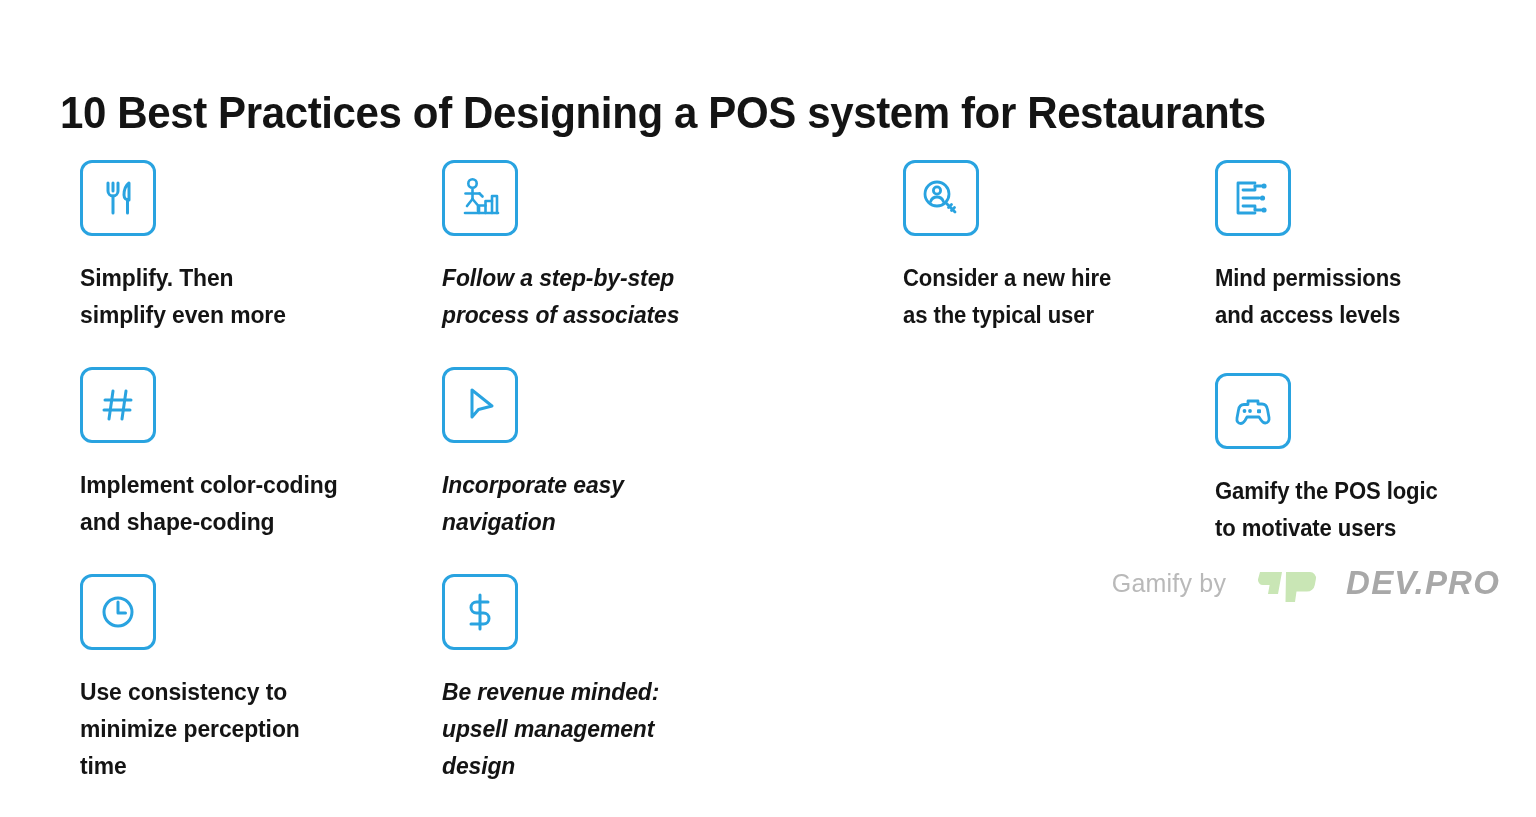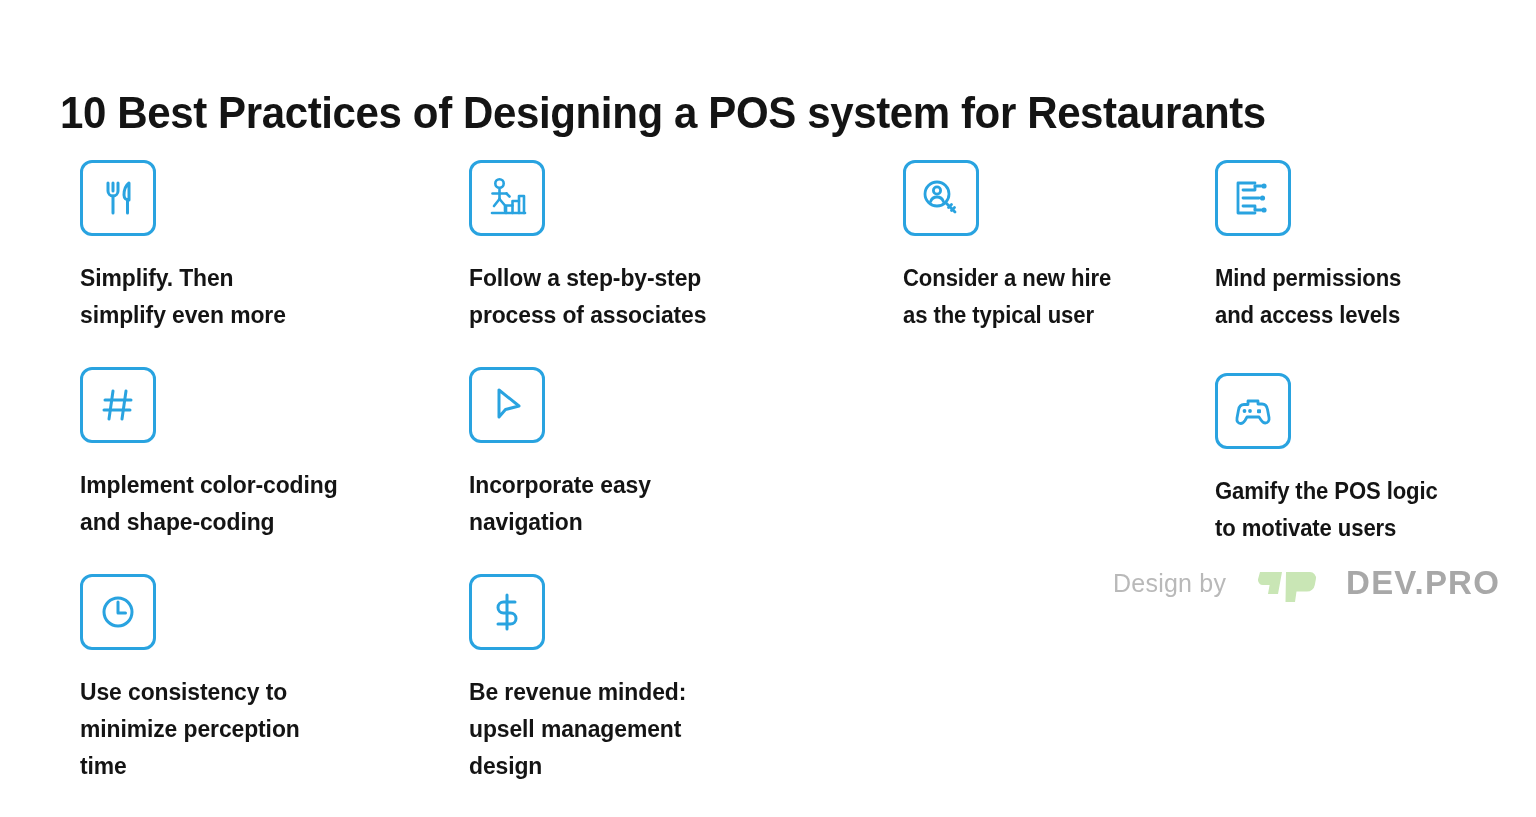--- a/index.html
+++ b/index.html
@@ -51,21 +51,21 @@
     height: 207px;
     margin-left: 20px;
   }
 
   .card {
     position: absolute;
     width: 345px;
   }
 
   .card.col0 { left: 60px; }
-  .card.col1 { left: 449px; }
+  .card.col1 { left: 422px; font-style: italic; }
   .card.col2 { left: 883px; }
   .card.col3 { left: 1195px; }
 
   .card.nudge { margin-top: 6px; }
 
   .icon-box {
     width: 76px;
     height: 76px;
     border: 3px solid #29A3E0;
     border-radius: 12px;
@@ -128,20 +128,21 @@
     gap: 16px;
   }
 
   #logo-mark {
     display: block;
   }
 
   #logo-wordmark {
     font-size: 33px;
     font-weight: 700;
+    font-style: italic;
     color: #a8a8a8;
     letter-spacing: 1.2px;
     font-family: "Liberation Sans", sans-serif;
   }
 </style>
 </head>
 <body>
 
 <div id="page">
 
@@ -284,21 +285,21 @@
         <div class="card-label">Be revenue minded:
 upsell management
 design</div>
       </div>
 
     </div>
 
   </div>
 
   <div id="credit">
-    <span id="credit-text">Design by</span>
+    <span id="credit-text">Gamify by</span>
     <span id="logo">
       <svg id="logo-mark" width="78" height="44" viewBox="0 0 78 44" fill="#C9E6B5">
         <path d="M8 11 h22 l-4 22 H16 l1.6 -9 H11 a5 5 0 0 1 -4.9 -6 z"></path>
         <path d="M34 11 h24 a6 6 0 0 1 5.9 7 l-1.1 6 a8 8 0 0 1 -7.9 6.6 H44.5 L43 41 H33.5 z"></path>
       </svg>
       <span id="logo-wordmark">DEV.PRO</span>
     </span>
   </div>
 
 </div>

